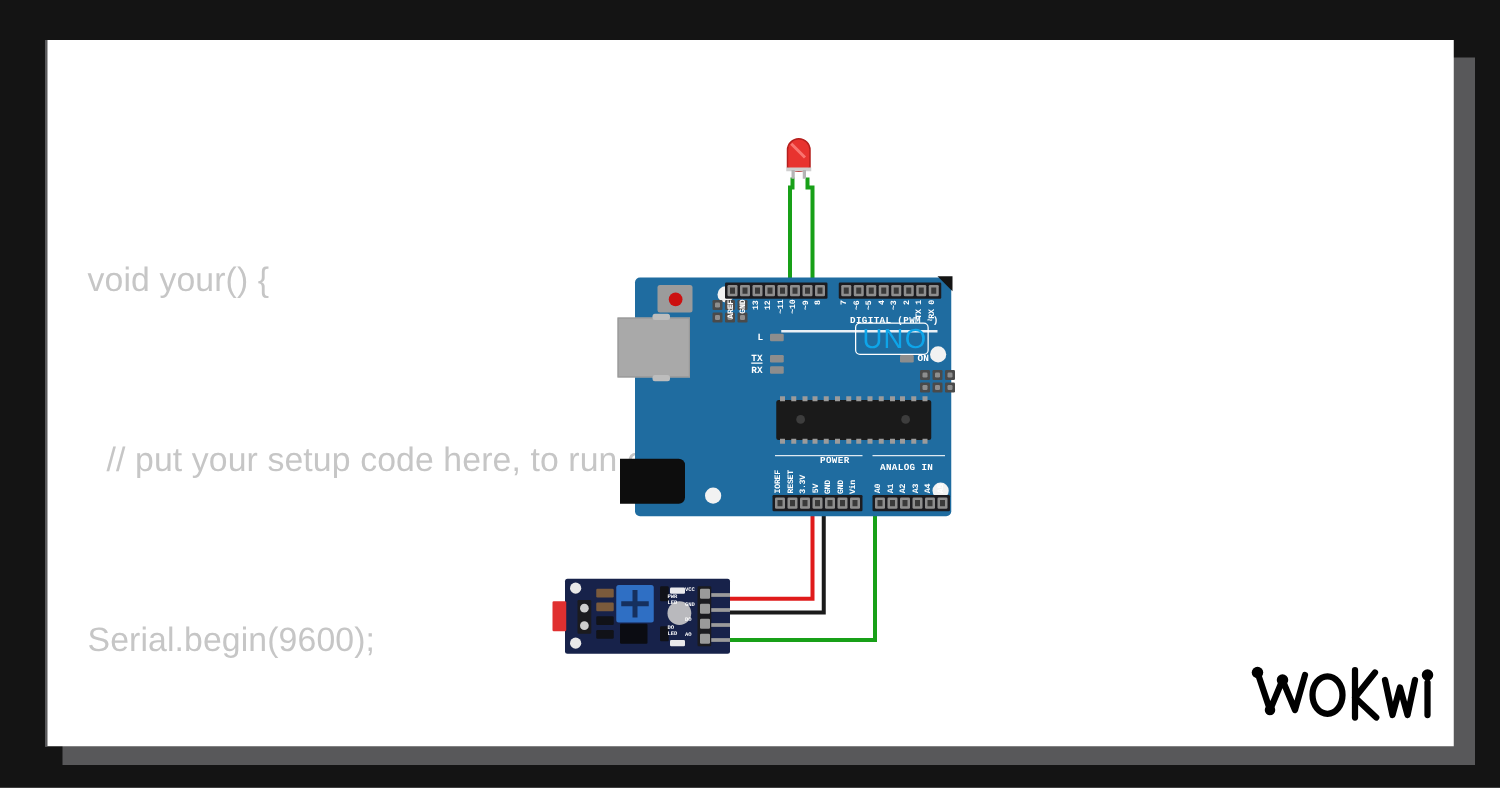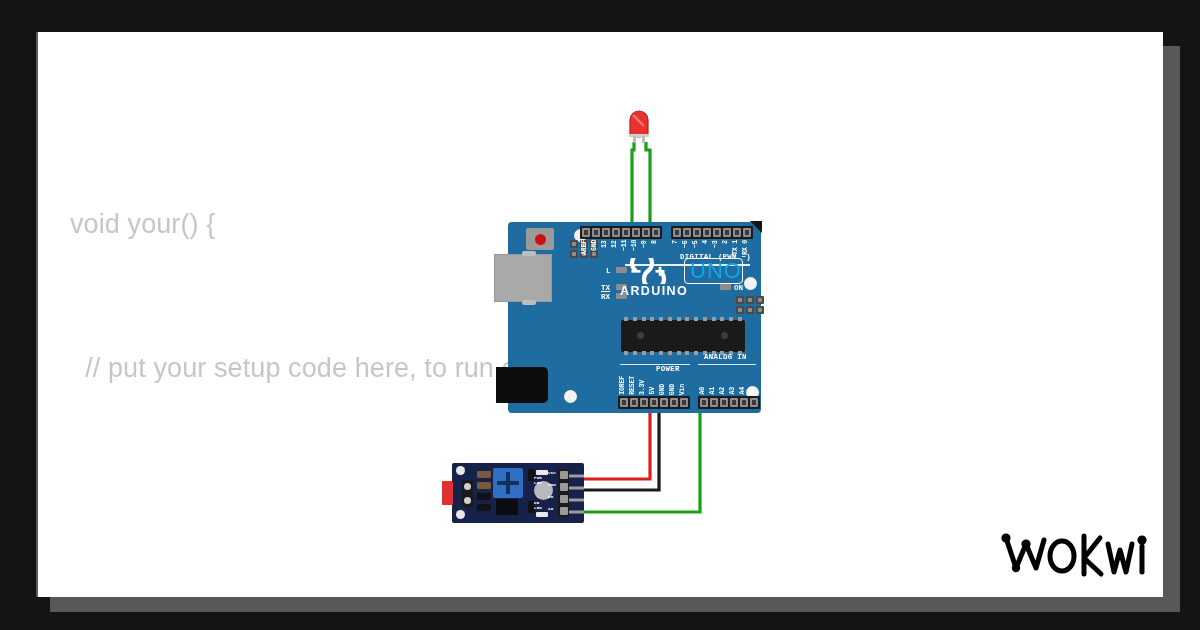--- a/index.html
+++ b/index.html
@@ -437,20 +437,21 @@
 <body>
 
 <div id="stage">
 
   <div class="card-shadow"></div>
 
   <div class="card">
     <div class="code">
       <div class="code-line">void your() {</div>
       <div class="code-line">  // put your setup code here, to run once:</div>
+      <div class="code-line">Serial.begin(9600);</div>
       
       
       
       
       
       
       
     </div>
   </div>
 
@@ -550,29 +551,20 @@
 
       <div class="led-mark" style="left:98px; top:45px;">L</div>
       <div class="led-chip" style="left:108px; top:45px;"></div>
       <div class="led-mark" style="left:93px; top:62px;text-decoration:underline;">TX</div>
       <div class="led-chip" style="left:108px; top:62px;"></div>
       <div class="led-mark" style="left:93px; top:71px;">RX</div>
       <div class="led-chip" style="left:108px; top:71px;"></div>
       <div class="led-chip" style="left:212px; top:62px;"></div>
       <div class="led-mark" style="left:226px; top:62px;">ON</div>
 
-      <div class="ard-logo">
-        <svg class="infinity" viewBox="0 0 56 26">
-          <path d="M16,13 A10,10 0 1,1 28,13 A10,10 0 1,0 40,13 A10,10 0 1,1 28,13 A10,10 0 1,0 16,13 Z" fill="none" stroke="#ffffff" stroke-width="4.2"></path>
-          <rect x="11.5" y="12" width="9" height="2.6" fill="#ffffff"></rect>
-          <rect x="35.5" y="12" width="9" height="2.6" fill="#ffffff"></rect>
-          <rect x="38.7" y="8.8" width="2.6" height="9" fill="#ffffff"></rect>
-        </svg>
-        <div class="ard-word">ARDUINO</div>
-      </div>
       <div class="uno-word">UNO</div>
 
       <div class="mcu">
         <div class="mcu-legs-top">
             <i></i>
             <i></i>
             <i></i>
             <i></i>
             <i></i>
             <i></i>
@@ -635,21 +627,21 @@
       <div class="pin-labels" style="left:190px; bottom:18px; height:26px; align-items:flex-end;">
         <span>A0</span>
         <span>A1</span>
         <span>A2</span>
         <span>A3</span>
         <span>A4</span>
         <span>A5</span>
       </div>
 
       <div class="grp-label" style="left:148px; bottom:40px;">POWER</div>
-      <div class="grp-label" style="left:196px; bottom:52px;">ANALOG IN</div>
+      <div class="grp-label" style="left:196px; bottom:34px;">ANALOG IN</div>
       <div style="position:absolute;left:112px;bottom:48px;width:70px;height:1.4px;background:#fff;opacity:.85;"></div>
       <div style="position:absolute;left:190px;bottom:48px;width:58px;height:1.4px;background:#fff;opacity:.85;"></div>
     </div>
 
     <div class="led-comp">
       <svg viewBox="0 0 26 40" width="26" height="40">
         <path d="M4,16 A9,9 0 0,1 22,16 L22,30 Q13,36 4,30 Z" fill="#e8332f"></path>
         <path d="M4,16 A9,9 0 0,1 22,16 L22,30 Q13,36 4,30 Z" fill="none" stroke="#b51f1d" stroke-width="1.2"></path>
         <path d="M7,11 L18,22" stroke="#ff8a86" stroke-width="2.4" opacity=".75"></path>
         <rect x="3" y="30" width="20" height="3" fill="#d0cfcf"></rect>

